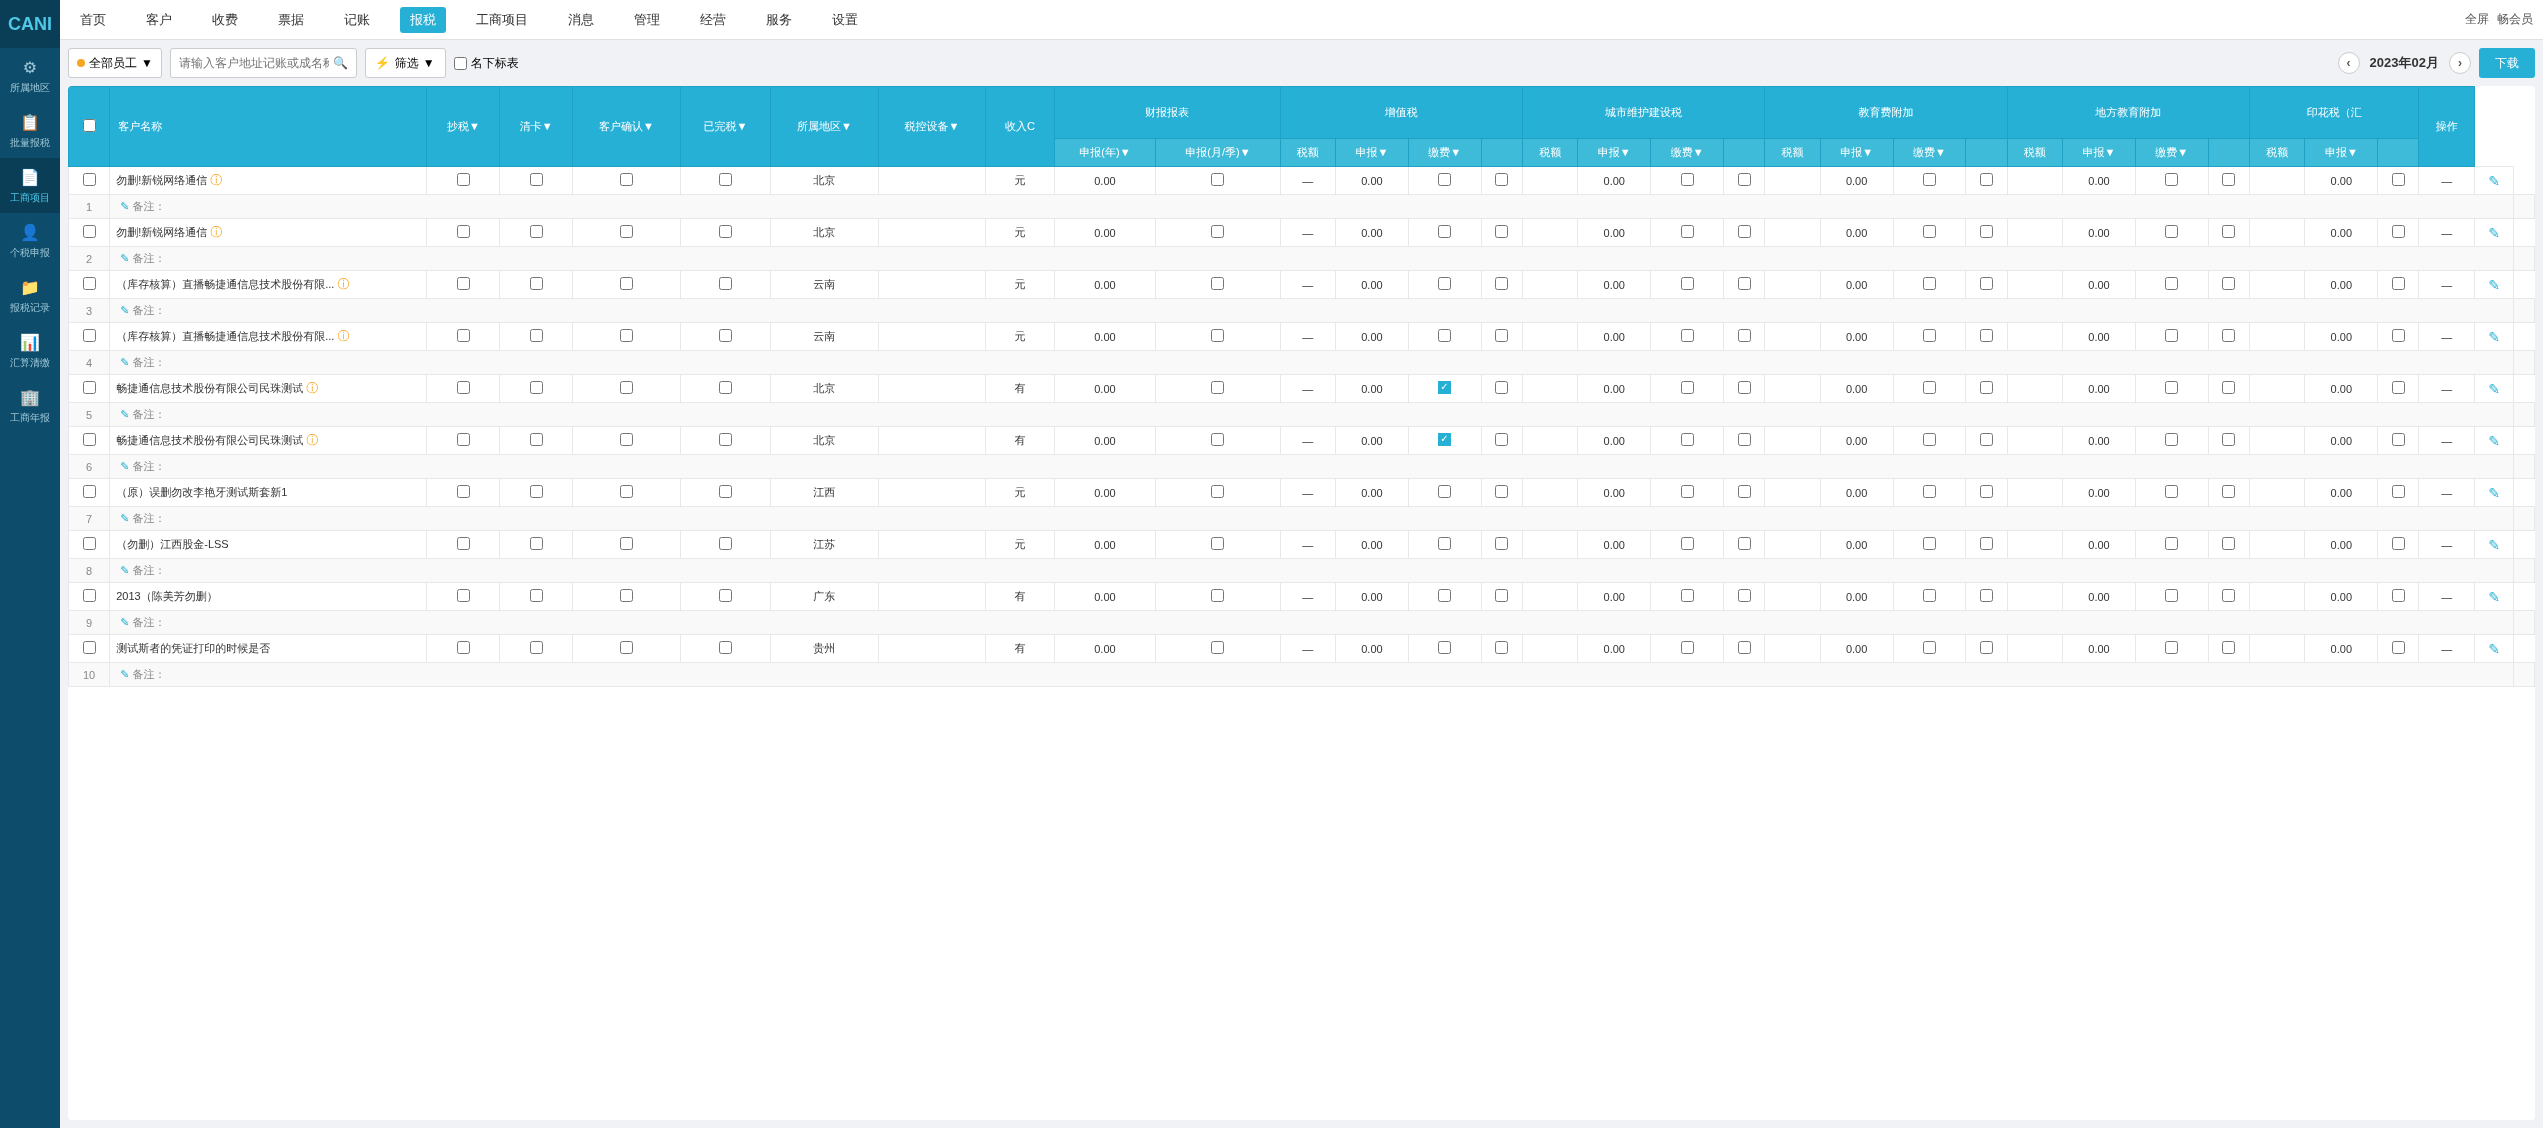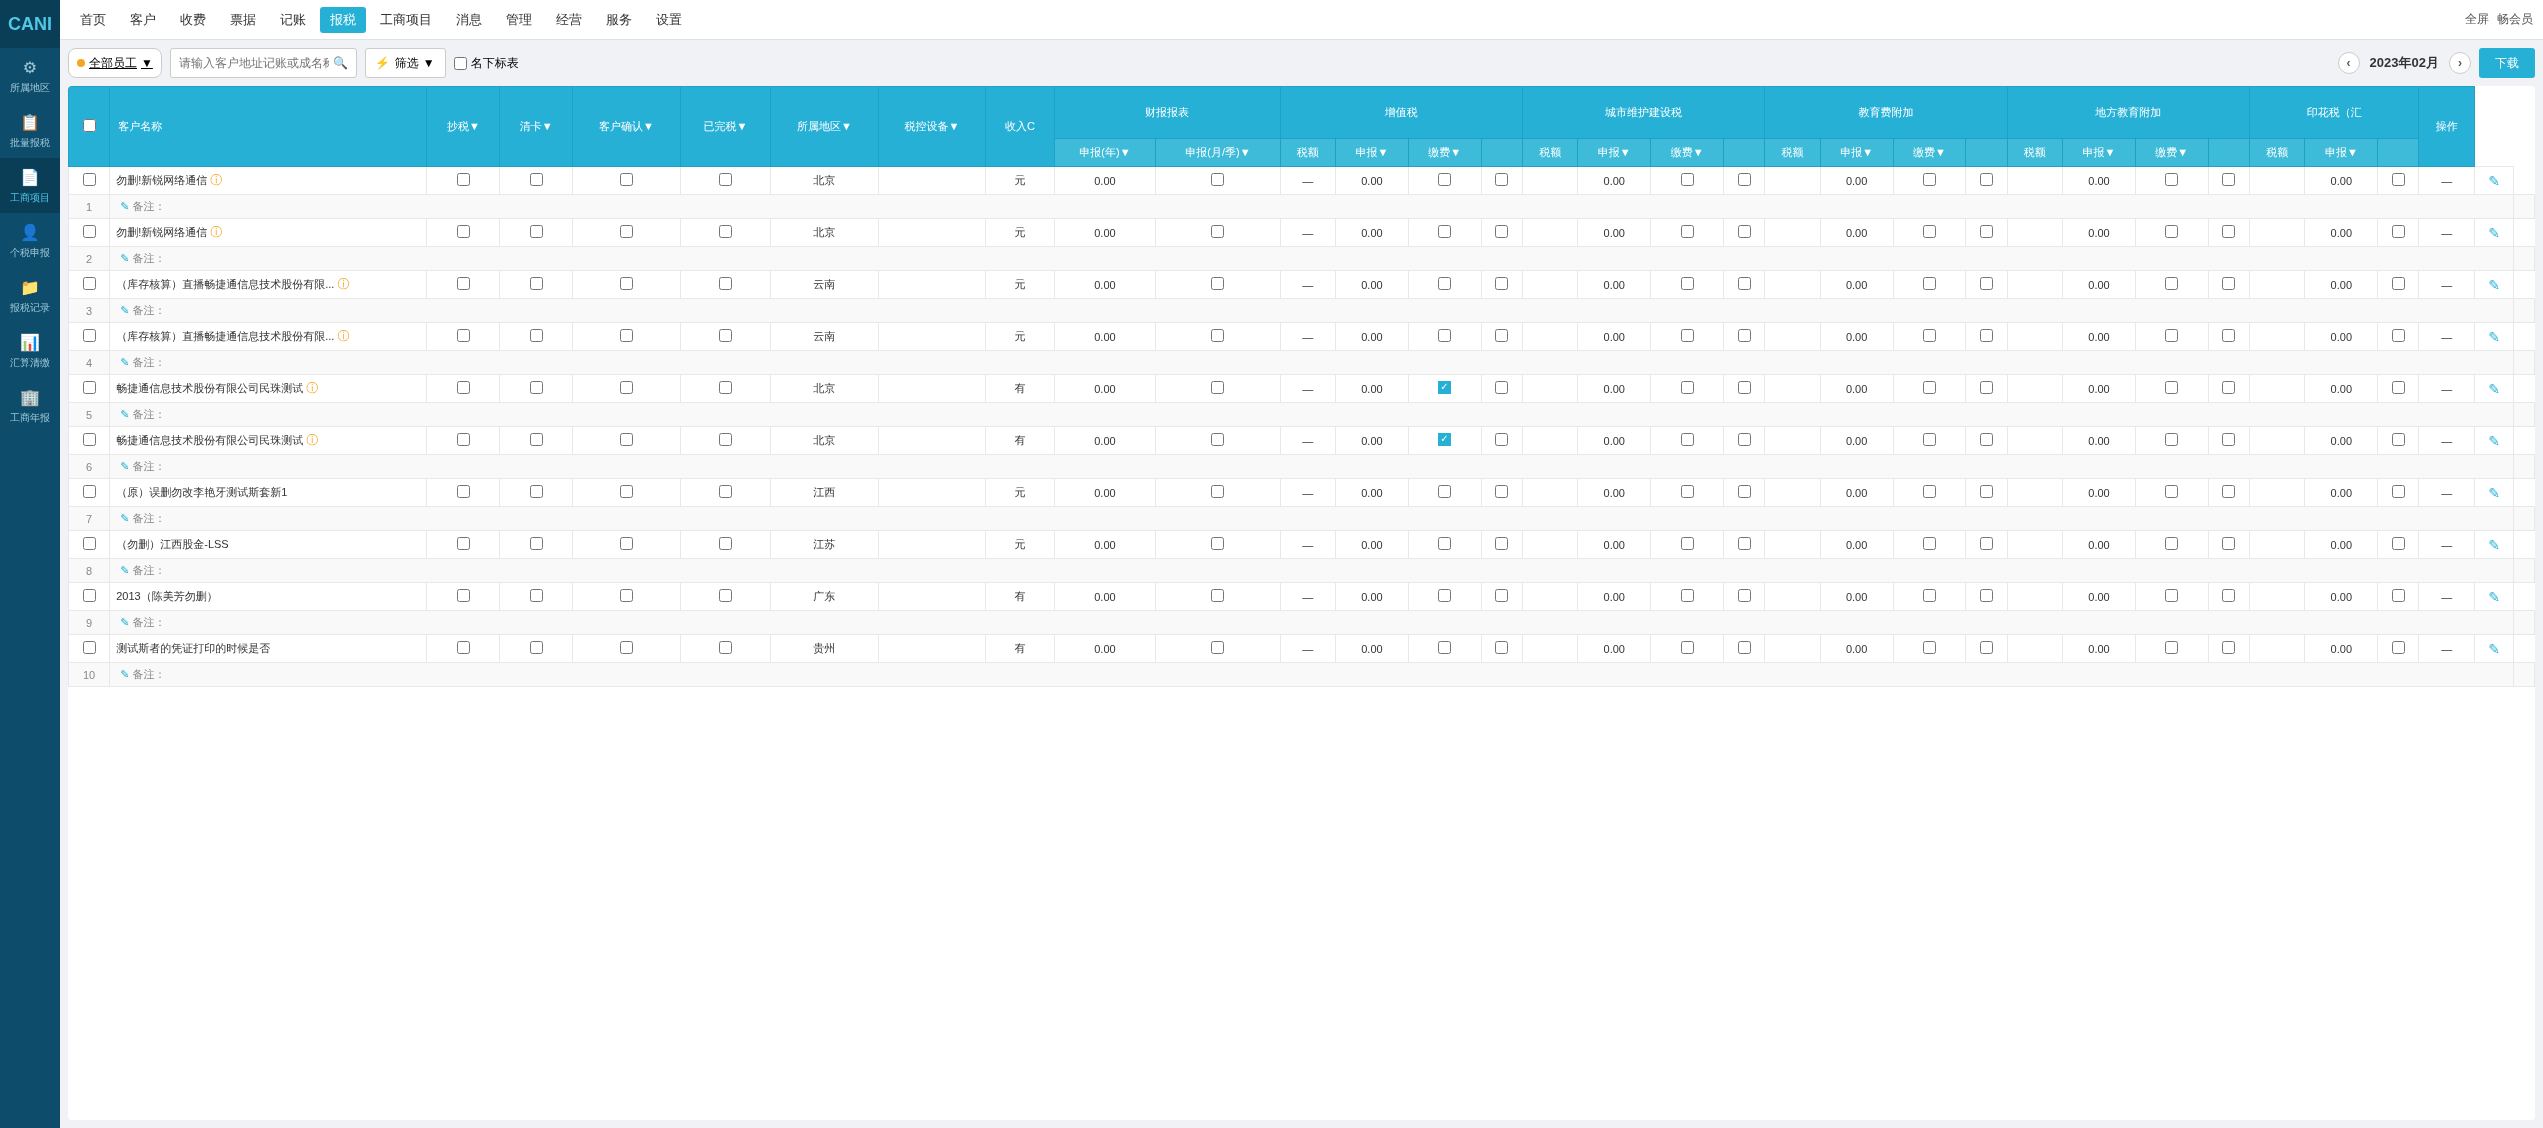--- a/index.html
+++ b/index.html
@@ -58,21 +58,21 @@
     }
 
     
     .topnav {
       height: 40px;
       background: #fff;
       display: flex;
       align-items: center;
       padding: 0 10px;
       border-bottom: 1px solid #e0e0e0;
-      gap: 4px;
+      gap: 20px;
       flex-shrink: 0;
     }
     .topnav-item {
       padding: 4px 10px;
       font-size: 13px;
       color: #333;
       cursor: pointer;
       border-radius: 3px;
     }
     .topnav-item.active {
@@ -105,28 +105,27 @@
       display: flex;
       align-items: center;
       gap: 8px;
       margin-bottom: 8px;
       flex-shrink: 0;
     }
     .toolbar-select {
       display: flex;
       align-items: center;
       border: 1px solid #ccc;
-      border-radius: 8px;
+      border-radius: 3px;
       background: #fff;
       height: 30px;
       padding: 0 8px;
       gap: 4px;
       cursor: pointer;
       font-size: 12px;
-      text-decoration: underline;
     }
     .toolbar-select .dot {
       width: 8px; height: 8px;
       border-radius: 50%;
       background: #f5a623;
       flex-shrink: 0;
     }
     .search-box {
       display: flex;
       align-items: center;

